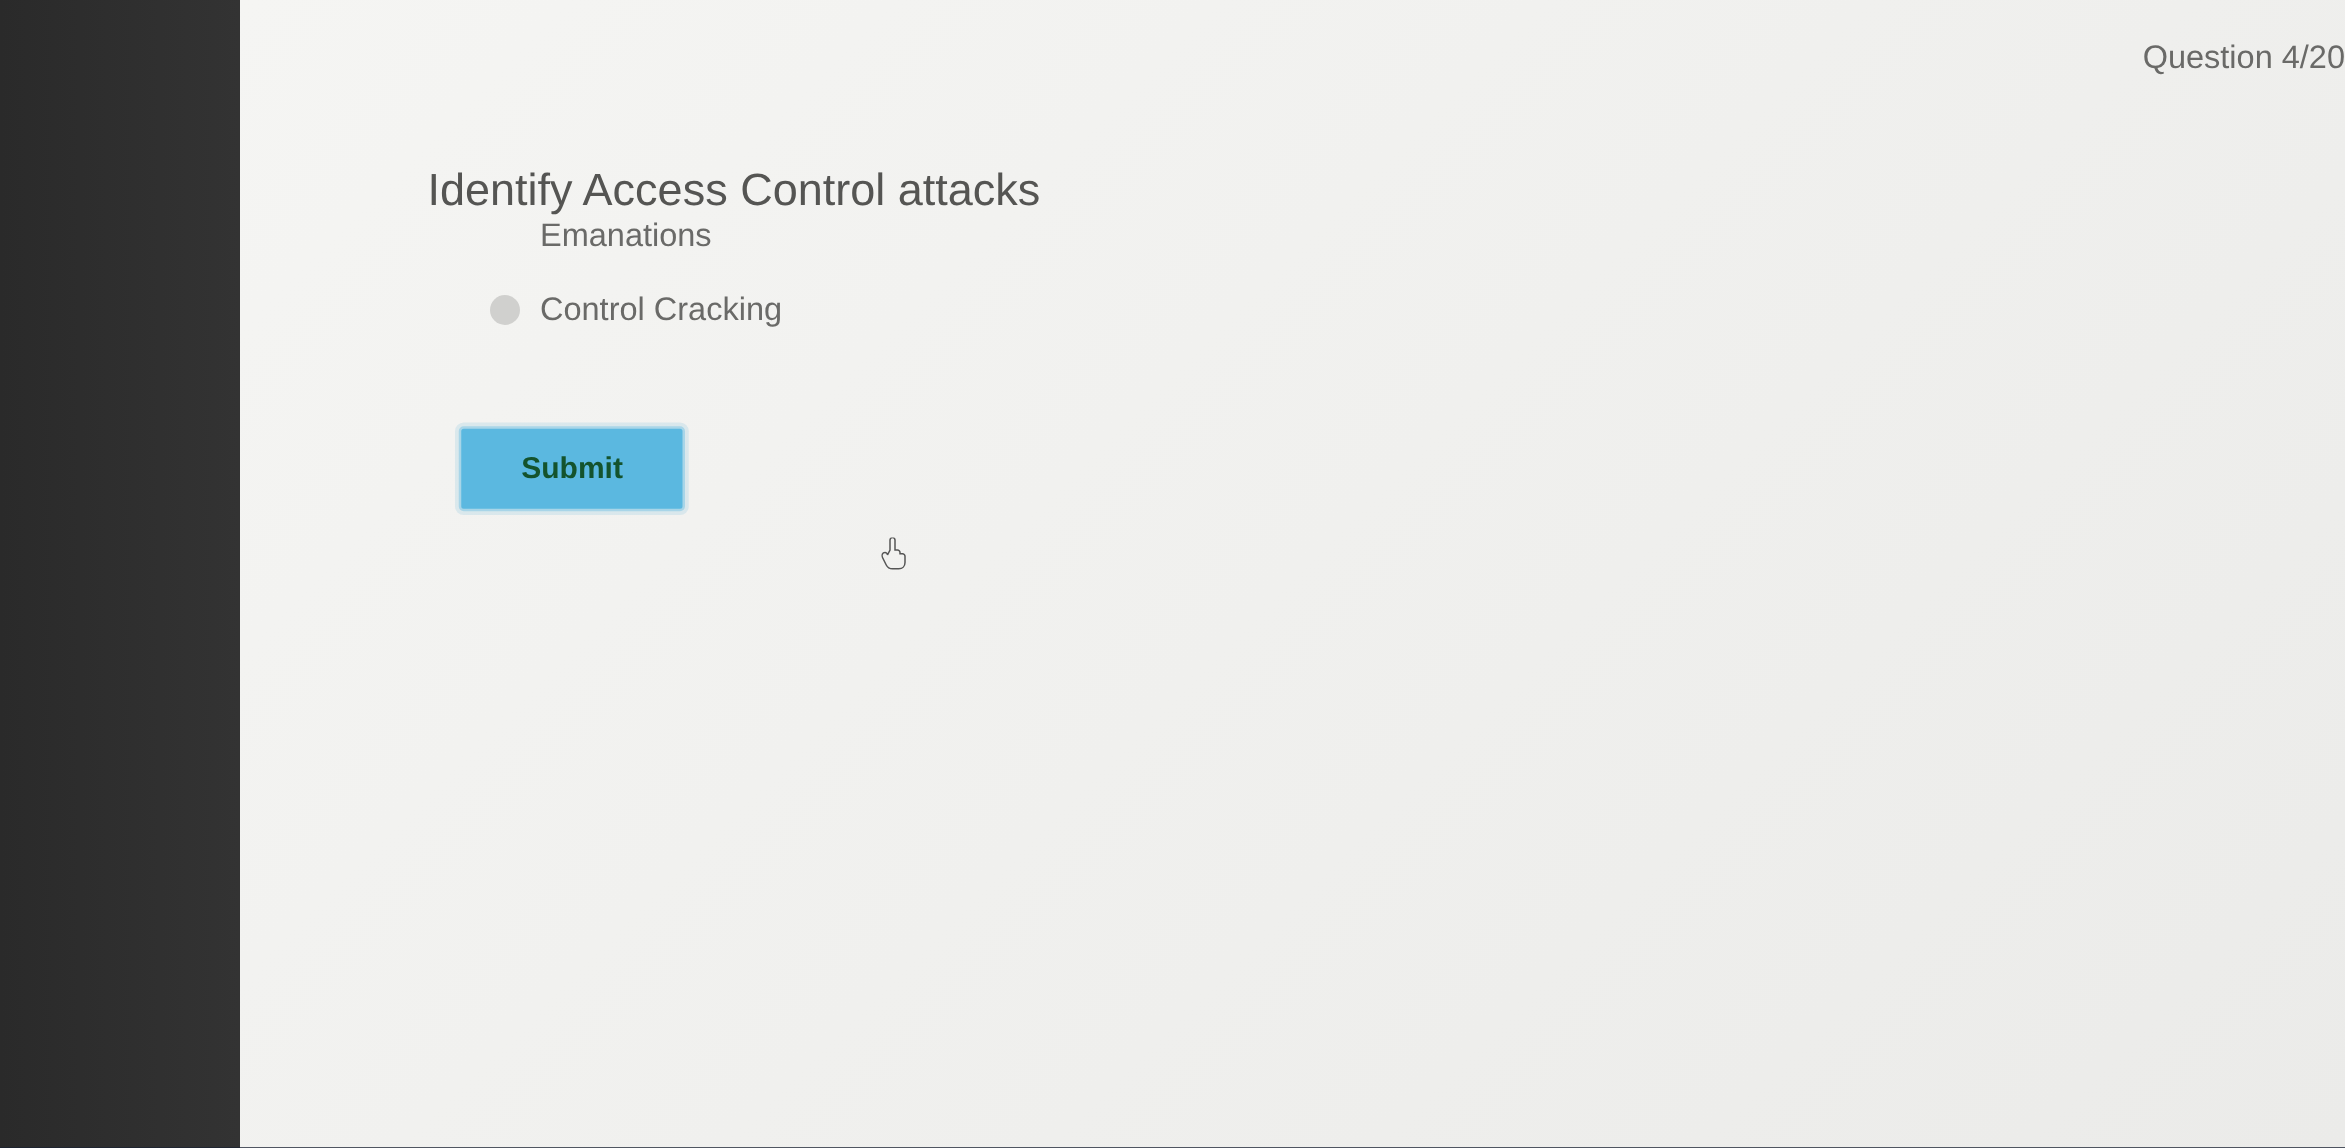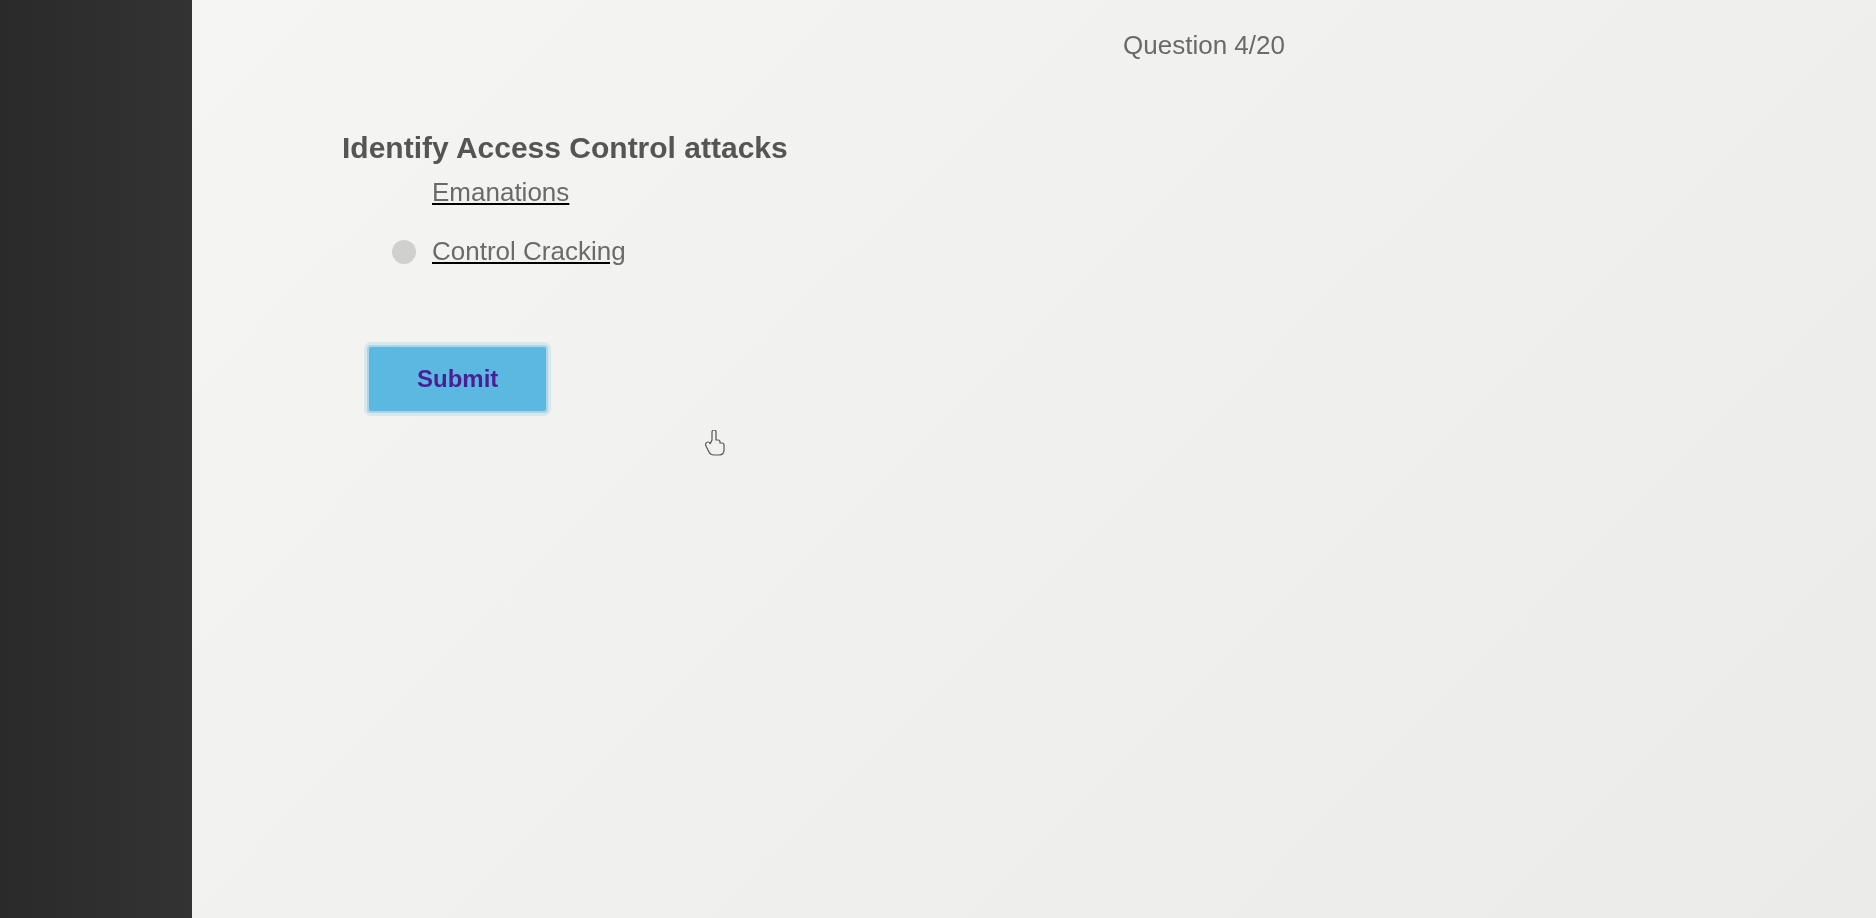--- a/index.html
+++ b/index.html
@@ -27,52 +27,50 @@
       background: linear-gradient(to right, #2a2a2a, #333);
       flex-shrink: 0;
     }
     .quiz-panel {
       flex: 1;
       background: linear-gradient(135deg, #f5f5f3 0%, #ebebe9 100%);
       padding: 30px 0 0 0;
       position: relative;
     }
     .question-counter {
-      text-align: center;
+      text-align: right;
       padding-left: 340px;
       color: #6a6a68;
       font-size: 26px;
       font-weight: 400;
       margin-bottom: 70px;
     }
     .content-block {
       padding-left: 150px;
     }
     .question-title {
       color: #555553;
-      font-size: 30px;
-      font-weight: 700;
-      margin-bottom: 12px;
+      font-size: 36px;
+      font-weight: 400;
     }
     .instruction {
       color: #a8b5bc;
       font-style: italic;
       font-size: 24px;
       font-weight: 400;
       margin-bottom: 55px;
     }
     .options-list {
       padding-left: 50px;
     }
     .option-row {
       display: flex;
       align-items: center;
       margin-bottom: 28px;
       cursor: pointer;
-      text-decoration: underline;
     }
     .radio-dot {
       width: 24px;
       height: 24px;
       border-radius: 50%;
       background: transparent;
       margin-right: 16px;
       flex-shrink: 0;
     }
     .radio-dot.hovered {
@@ -81,21 +79,21 @@
     .option-label {
       color: #6a6a68;
       font-size: 26px;
       font-weight: 400;
     }
     .submit-button {
       margin-top: 50px;
       margin-left: 0px;
       display: inline-block;
       background: #5bb8e0;
-      color: #4c1d95;
+      color: #14532d;
       border: 2px solid #a8d5e8;
       padding: 18px 48px;
       font-size: 24px;
       font-weight: 600;
       cursor: pointer;
       border-radius: 4px;
       box-shadow: 0 0 0 3px rgba(180,215,230,0.4);
     }
     .submit-wrap {
       padding-left: 175px;

